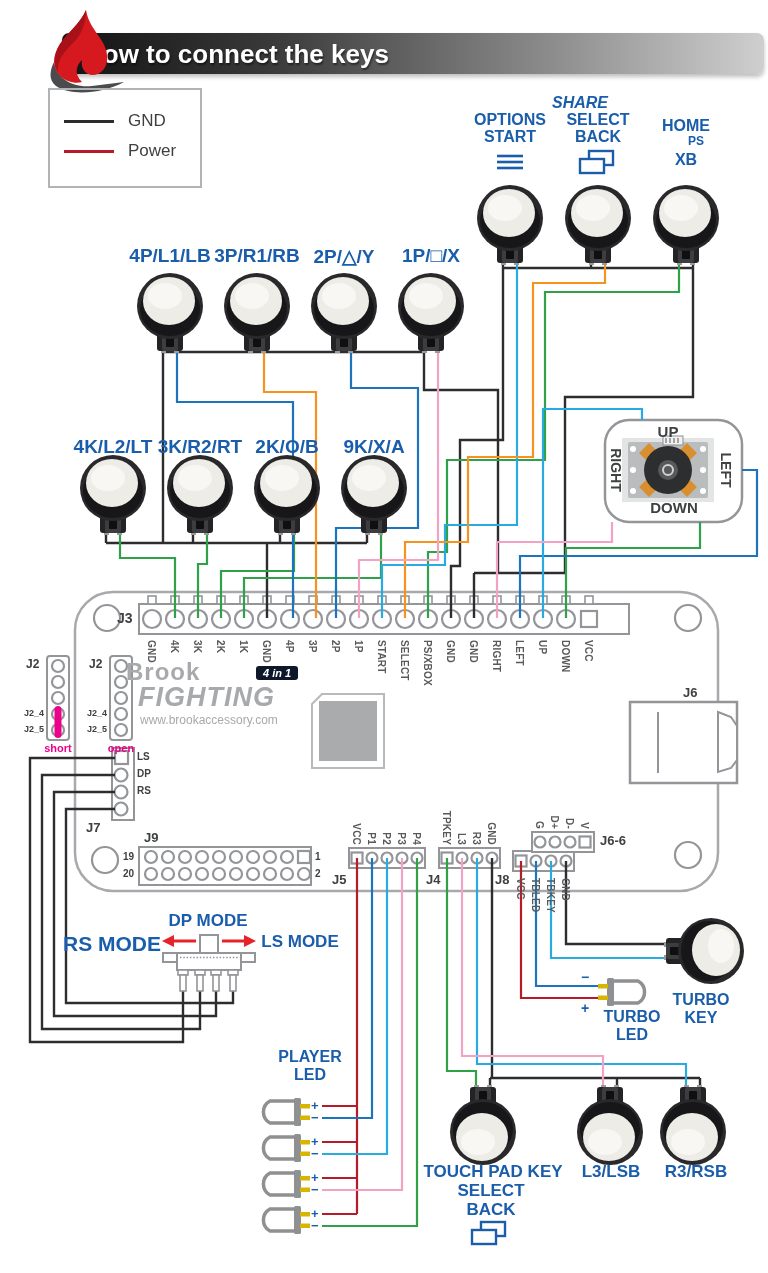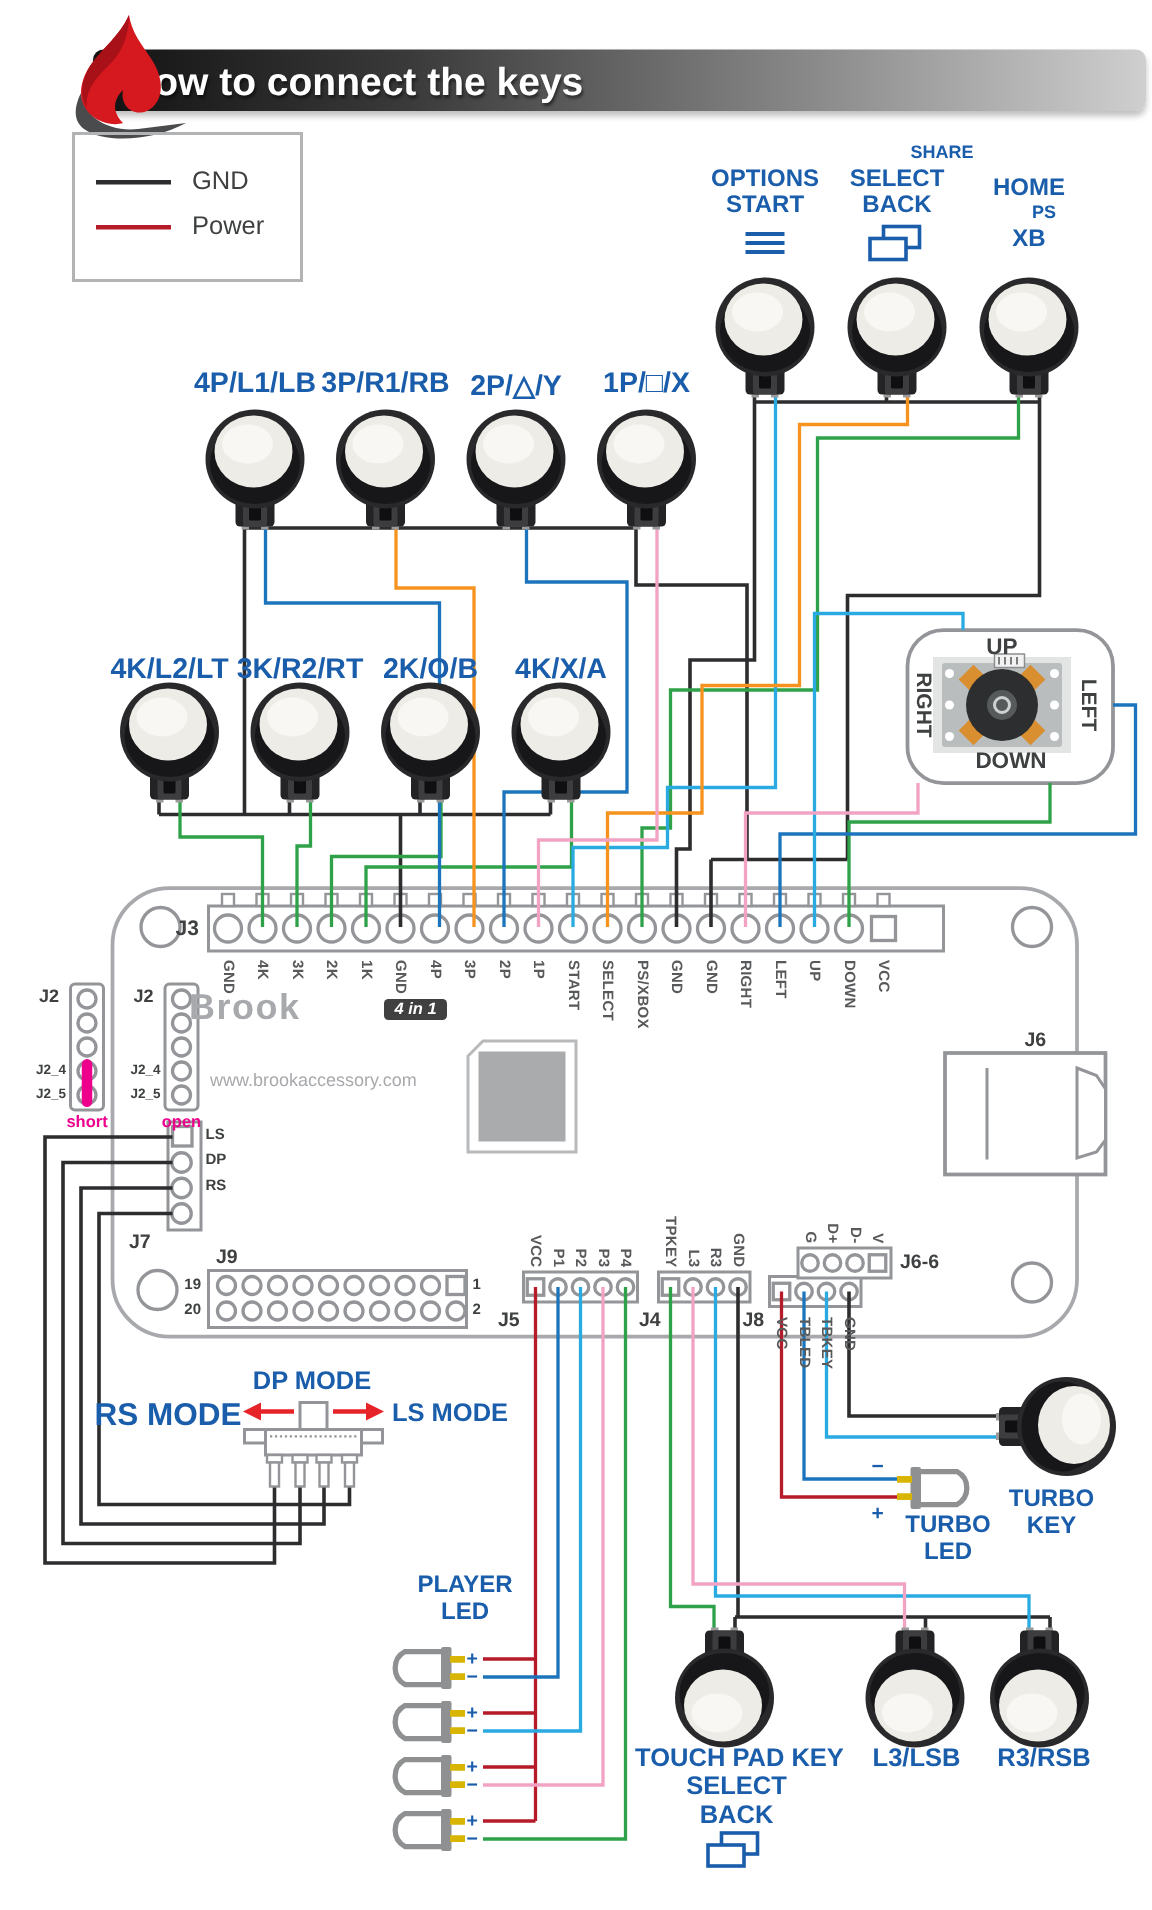--- a/index.html
+++ b/index.html
@@ -394,35 +394,35 @@
       <rect x="580" y="159" width="24" height="14" class="ib"></rect>
     </g>
     <g>
       <rect x="481" y="1222" width="24" height="14" class="ib"></rect>
       <rect x="472" y="1230" width="24" height="14" class="ib"></rect>
     </g>
   </svg>
 
   <div class="lbl ctr" style="left:510px;top:111px;font-size:16px;">OPTIONS</div>
   <div class="lbl ctr" style="left:510px;top:128px;font-size:16px;">START</div>
-  <div class="lbl ctr" style="left:628px;top:94px;font-size:12px;">SHARE</div>
+  <div class="lbl ctr" style="left:580px;top:94px;font-size:16px;font-style:italic;">SHARE</div>
   <div class="lbl ctr" style="left:598px;top:111px;font-size:16px;">SELECT</div>
   <div class="lbl ctr" style="left:598px;top:128px;font-size:16px;">BACK</div>
   <div class="lbl ctr" style="left:686px;top:117px;font-size:16px;">HOME</div>
   <div class="lbl ctr" style="left:668px;top:134px;font-size:12px;margin-left:28px;">PS</div>
   <div class="lbl ctr" style="left:686px;top:151px;font-size:16px;">XB</div>
 
   <div class="lbl ctr" style="left:170px;top:245px;font-size:19px;">4P/L1/LB</div>
   <div class="lbl ctr" style="left:257px;top:245px;font-size:19px;">3P/R1/RB</div>
   <div class="lbl ctr" style="left:344px;top:245px;font-size:19px;">2P/△/Y</div>
   <div class="lbl ctr" style="left:431px;top:245px;font-size:19px;">1P/□/X</div>
   <div class="lbl ctr" style="left:113px;top:436px;font-size:19px;">4K/L2/LT</div>
   <div class="lbl ctr" style="left:200px;top:436px;font-size:19px;">3K/R2/RT</div>
   <div class="lbl ctr" style="left:287px;top:436px;font-size:19px;">2K/O/B</div>
-  <div class="lbl ctr" style="left:374px;top:436px;font-size:19px;">4K/X/A</div>
+  <div class="lbl ctr" style="left:374px;top:436px;font-size:19px;">9K/X/A</div>
 
   <div class="abs dk ctr" style="left:668px;top:423px;font-size:15px;font-weight:bold;">UP</div>
   <div class="abs dk ctr" style="left:674px;top:499px;font-size:15px;font-weight:bold;">DOWN</div>
   <div class="vert dk" style="left:624px;top:444px;width:52px;font-size:14px;font-weight:bold;text-align:center;">RIGHT</div>
   <div class="vert dk" style="left:734px;top:444px;width:52px;font-size:14px;font-weight:bold;text-align:center;">LEFT</div>
 
   <div class="jlbl" style="left:117px;top:610px;font-size:14px;text-align:right;">J3</div>
   <div class="vert pinlbl" style="left:157px;top:640px;width:52px;">GND</div>
   <div class="vert pinlbl" style="left:180px;top:640px;width:52px;">4K</div>
   <div class="vert pinlbl" style="left:203px;top:640px;width:52px;">3K</div>
@@ -447,21 +447,22 @@
   <div class="jlbl" style="left:26px;top:657px;font-size:12px;">J2</div>
   <div class="abs dk ralign" style="left:24px;top:708px;width:20px;font-size:9px;font-weight:bold;">J2_4</div>
   <div class="abs dk ralign" style="left:24px;top:724px;width:20px;font-size:9px;font-weight:bold;">J2_5</div>
   <div class="abs mag ctr" style="left:58px;top:742px;font-size:11px;font-weight:bold;">short</div>
   <div class="jlbl" style="left:89px;top:657px;font-size:12px;">J2</div>
   <div class="abs dk ralign" style="left:87px;top:708px;width:20px;font-size:9px;font-weight:bold;">J2_4</div>
   <div class="abs dk ralign" style="left:87px;top:724px;width:20px;font-size:9px;font-weight:bold;">J2_5</div>
   <div class="abs mag ctr" style="left:121px;top:742px;font-size:11px;font-weight:bold;">open</div>
 
   <div class="abs logo" style="left:126px;top:658px;font-size:24px;font-weight:bold;letter-spacing:1px;">Brook</div>
-  <div class="abs" style="left:256px;top:666px;background:#404040;color:#fff;font-size:11px;font-style:italic;font-weight:bold;padding:1px 7px;border-radius:3px;">4 in 1</div>
+  <div class="abs" style="left:256px;top:666px;background:#0f172a;color:#fff;font-size:11px;font-style:italic;font-weight:bold;padding:1px 7px;border-radius:3px;">4 in 1</div>
+  <div class="abs logo" style="left:138px;top:682px;font-size:27px;font-weight:bold;font-style:italic;letter-spacing:1px;">FIGHTING</div>
   <div class="abs logo" style="left:140px;top:713px;font-size:12px;">www.brookaccessory.com</div>
 
   <div class="jlbl" style="left:683px;top:685px;">J6</div>
   <div class="abs dk" style="left:137px;top:751px;font-size:10px;font-weight:bold;">LS</div>
   <div class="abs dk" style="left:137px;top:768px;font-size:10px;font-weight:bold;">DP</div>
   <div class="abs dk" style="left:137px;top:785px;font-size:10px;font-weight:bold;text-align:right;">RS</div>
   <div class="jlbl" style="left:86px;top:820px;">J7</div>
   <div class="jlbl" style="left:144px;top:830px;">J9</div>
   <div class="abs dk ralign" style="left:114px;top:851px;width:20px;font-size:10px;font-weight:bold;">19</div>
   <div class="abs dk ralign" style="left:114px;top:868px;width:20px;font-size:10px;font-weight:bold;">20</div>

